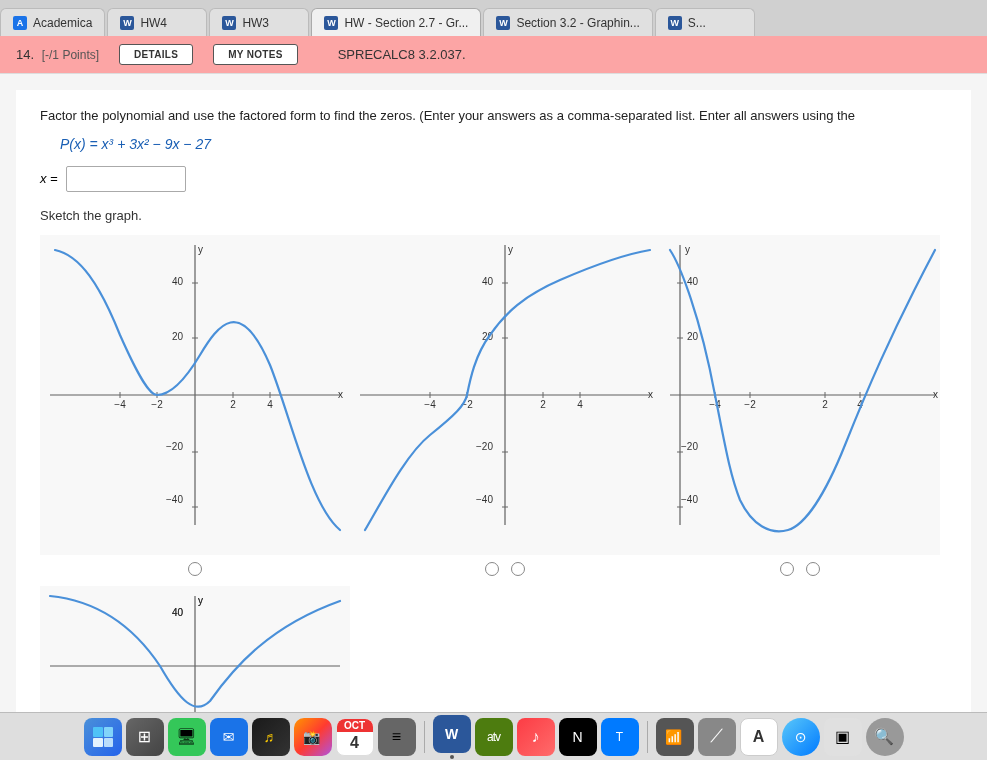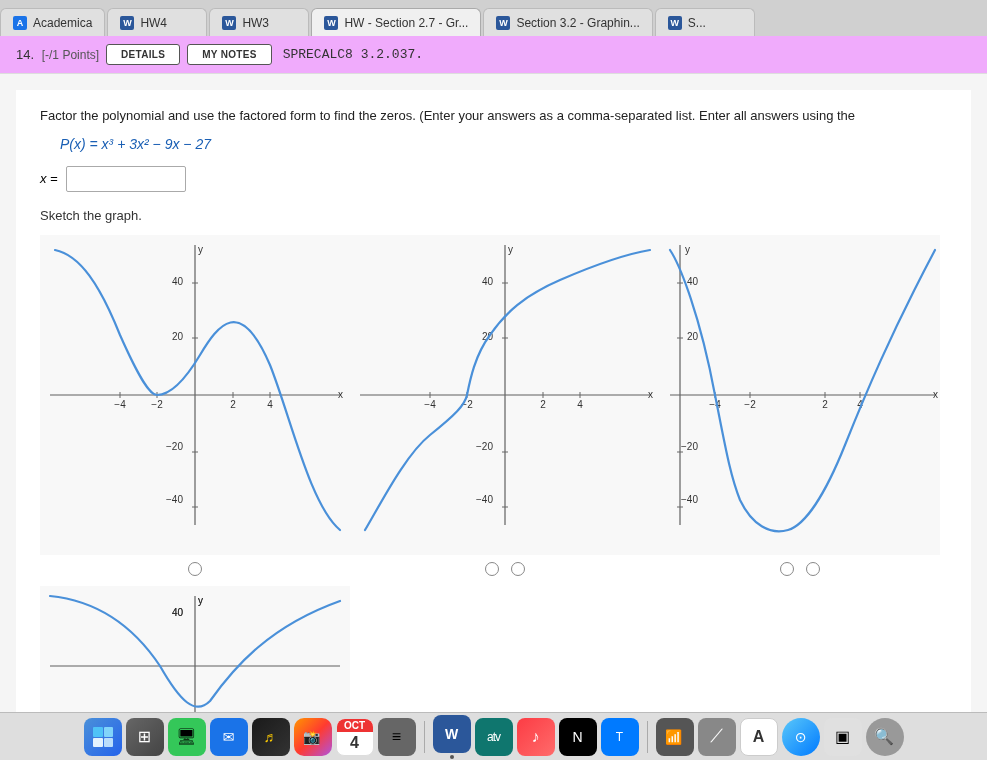--- a/index.html
+++ b/index.html
@@ -60,23 +60,23 @@
       background: #f5f5f5;
       height: calc(760px - 36px - 48px);
       overflow-y: auto;
     }
 
     
     .question-header {
       display: flex;
       align-items: center;
       padding: 8px 16px;
-      background: #f0abfc;
+      background: #fca5a5;
       border-bottom: 1px solid #ddd;
-      gap: 7px;
+      gap: 20px;
     }
     .question-number {
       font-size: 13px;
       color: #333;
       font-weight: normal;
     }
     .btn-details, .btn-my-notes {
       padding: 4px 14px;
       border: 1.5px solid #555;
       background: white;
@@ -84,22 +84,21 @@
       font-weight: 600;
       border-radius: 3px;
       cursor: pointer;
       color: #333;
       text-transform: uppercase;
       letter-spacing: 0.3px;
     }
     .sprecalc-label {
       font-size: 13px;
       color: #333;
-      margin-left: 4px;
-      font-family: Liberation Mono, monospace;
+      margin-left: 20px;
     }
 
     
     .problem-content {
       background: white;
       margin: 16px;
       padding: 16px 24px 20px 24px;
     }
     .problem-text {
       font-size: 13px;
@@ -467,21 +466,21 @@
     </div>
   </div>
   <div class="dock-separator"></div>
   <div class="dock-item">
     <div class="dock-icon" style="background:#2b579a">
       <span style="color:white;font-size:14px;font-weight:bold;">W</span>
     </div>
     <div class="dock-dot"></div>
   </div>
   <div class="dock-item">
-    <div class="dock-icon" style="background:#0f766e">
+    <div class="dock-icon" style="background:#4d7c0f">
       <span style="color:white;font-size:12px;letter-spacing:-1px;">atv</span>
     </div>
   </div>
   <div class="dock-item">
     <div class="dock-icon" style="background:linear-gradient(135deg,#fc3c44,#ff6b6b)">
       <span style="color:white;font-size:16px;">♪</span>
     </div>
   </div>
   <div class="dock-item">
     <div class="dock-icon" style="background:#000">

